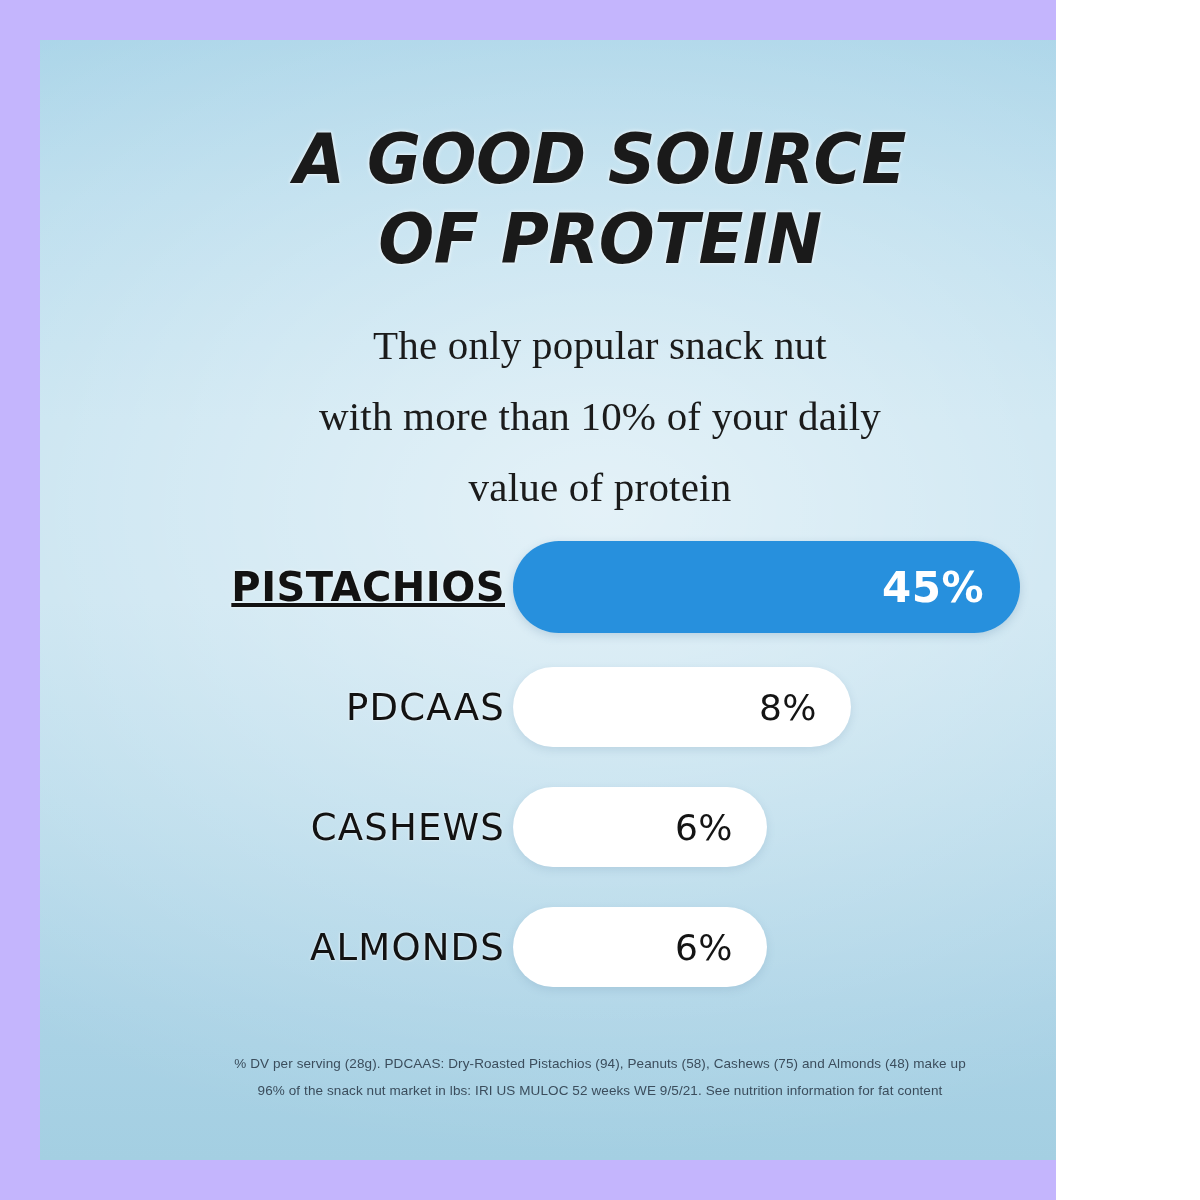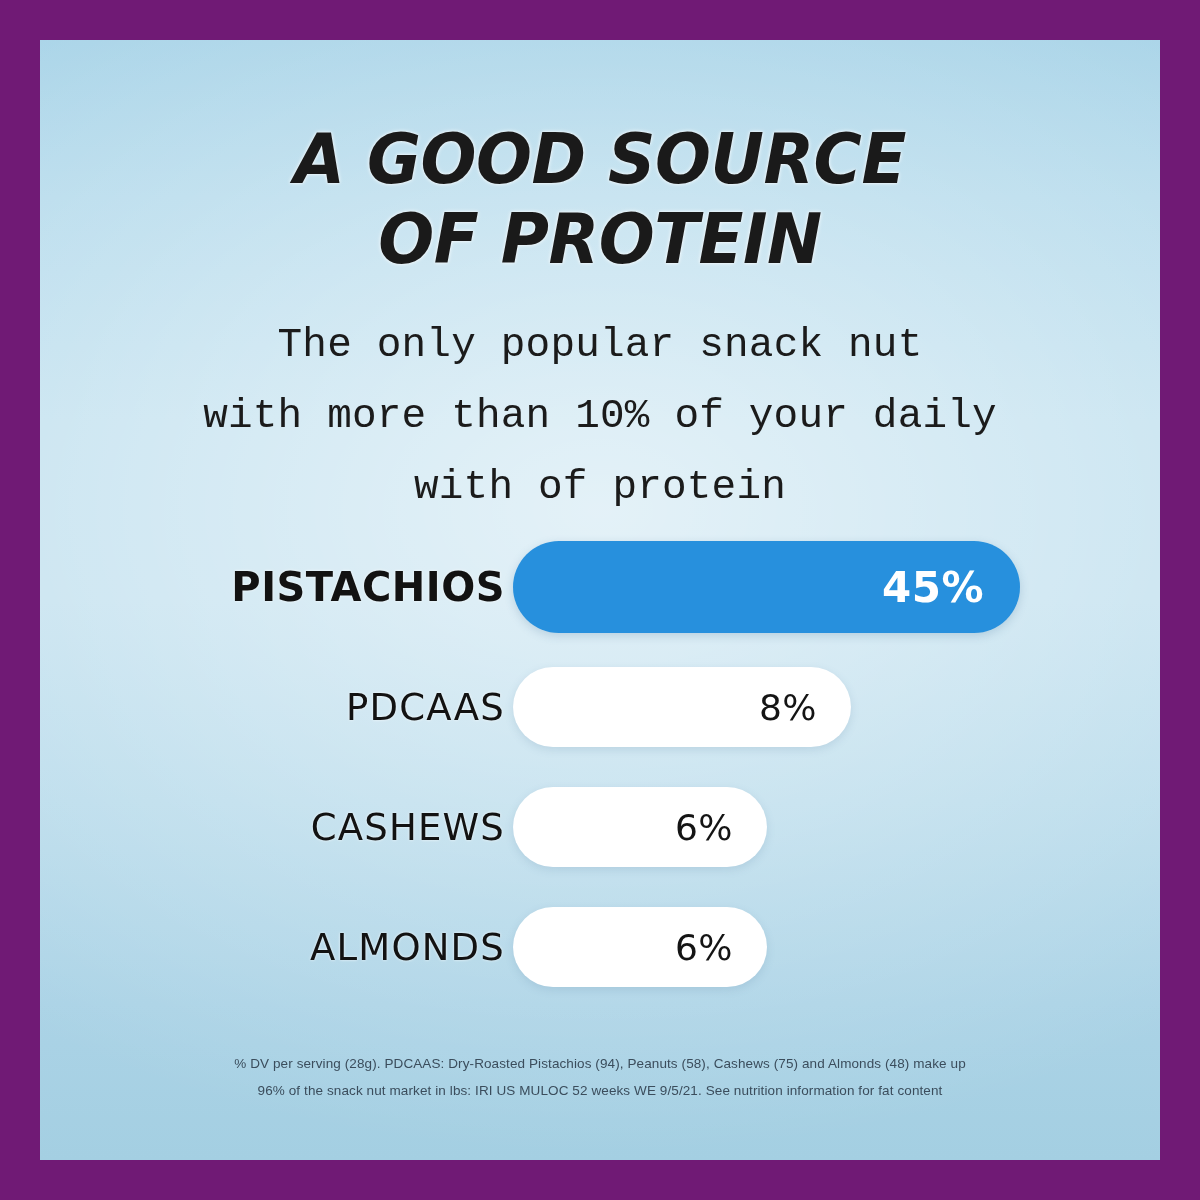--- a/index.html
+++ b/index.html
@@ -2,23 +2,23 @@
 <html><head>
 <meta charset="utf-8">
 <style>
   html, body {
     margin: 0;
     padding: 0;
     background: #ffffff;
   }
   #canvas {
     position: relative;
-    width: 1200px;
+    width: 1056px;
     height: 1200px;
-    background: #701a75;
+    background: #c4b5fd;
     overflow: hidden;
     font-family: "Liberation Sans", sans-serif;
   }
   
   #panel {
     position: absolute;
     left: 40px;
     top: 40px;
     width: 1120px;
     height: 1120px;
@@ -67,21 +67,21 @@
   }
 
   
   .subtitle {
     position: absolute;
     left: 0;
     top: 270px;
     width: 1120px;
     text-align: center;
     color: #1b1b1b;
-    font-family: Liberation Mono, monospace;
+    font-family: Liberation Serif, serif;
     font-weight: 400;
     font-size: 41px;
     line-height: 71px;
     letter-spacing: 0.2px;
   }
   .subtitle div { white-space: nowrap; }
 
   
   #chart {
     position: absolute;
@@ -108,20 +108,21 @@
     text-align: right;
     white-space: nowrap;
     color: #121212;
     font-family: "DejaVu Sans", sans-serif;
     text-shadow: 0 0 3px rgba(255,255,255,0.8);
   }
   .label.primary {
     font-weight: 700;
     font-size: 40px;
     letter-spacing: 0.5px;
+    text-decoration: underline;
   }
   .label.secondary {
     font-weight: 400;
     font-size: 37px;
     letter-spacing: 1.2px;
   }
   .bar {
     position: absolute;
     left: 473px;             
     border-radius: 60px;
@@ -179,21 +180,21 @@
 
 <div id="canvas">
   <div id="panel">
 
     <div class="headline headline-l1">A GOOD SOURCE</div>
     <div class="headline headline-l2">OF PROTEIN</div>
 
     <div class="subtitle">
       <div>The only popular snack nut</div>
       <div>with more than 10% of your daily</div>
-      <div>with of protein</div>
+      <div>value of protein</div>
     </div>
 
     <div id="chart">
 
       <div class="row">
         <div class="row-inner">
           <span class="label primary">PISTACHIOS</span>
           <div class="bar primary" style="width: 507px; left: 473px; background: rgb(39, 144, 221);">
             <span class="bar-value" style="color: rgb(255, 255, 255);">45%</span>
           </div>

